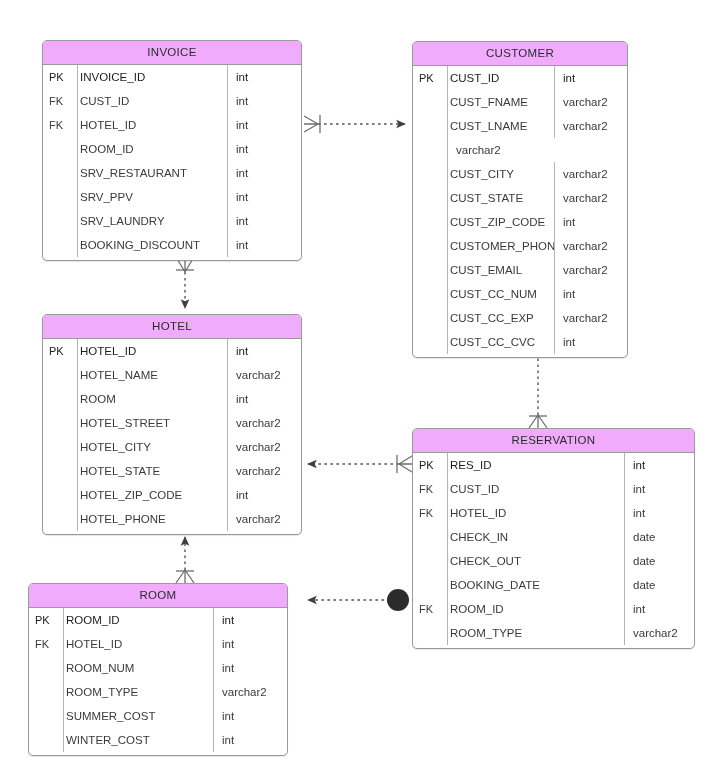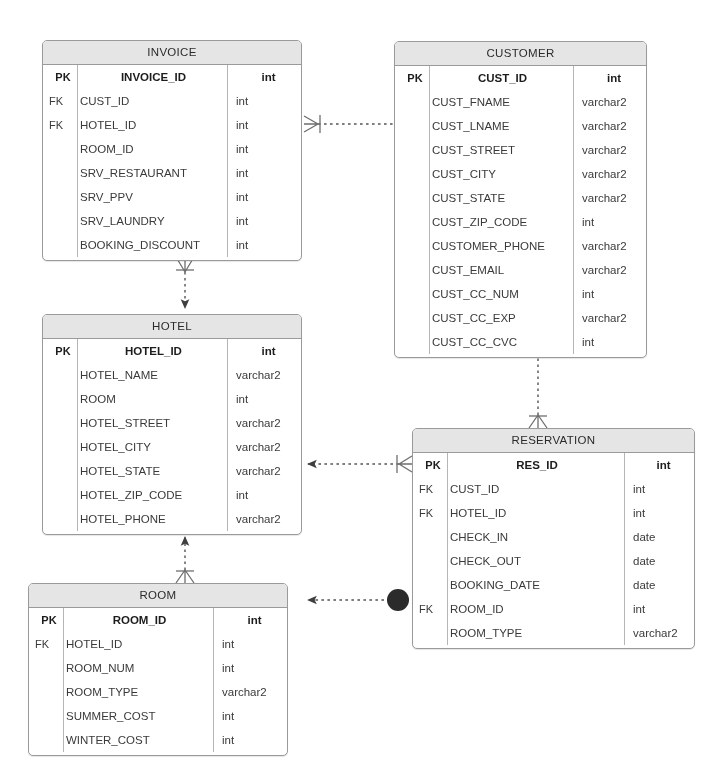--- a/index.html
+++ b/index.html
@@ -34,21 +34,21 @@
     border: 1px solid #9a9a9a;
     border-radius: 5px;
     box-shadow: 0 1px 1px rgba(0,0,0,0.10);
     overflow: hidden;
     z-index: 2;
   }
   .entity-title {
     height: 23px;
     line-height: 23px;
     text-align: center;
-    background: #e5e5e5;
+    background: #f0abfc;
     color: #2b2b2b;
     font-size: 11.5px;
     letter-spacing: 0.3px;
     border-bottom: 1px solid #9a9a9a;
     white-space: nowrap;
   }
   .attr-row {
     display: flex;
     height: 24px;
     align-items: center;
@@ -79,23 +79,22 @@
     flex: 0 0 auto;
     box-sizing: border-box;
     padding-left: 8px;
     height: 24px;
     line-height: 24px;
     border-left: 1px solid #b5b5b5;
   }
   .pk .attr-key,
   .pk .attr-name,
   .pk .attr-type {
-    font-weight: bold;
+    font-weight: normal;
     color: #1c1c1c;
-    text-align: center;
   }
   .attrs {
     padding-bottom: 3px;
   }
   
   .tw-74 .attr-type { width: 74px; flex: 0 0 74px; }
   .tw-73 .attr-type { width: 73px; flex: 0 0 73px; }
   .tw-70 .attr-type { width: 70px; flex: 0 0 70px; }
 </style>
 </head>
@@ -190,41 +189,40 @@
             <div class="attr-name">SRV_LAUNDRY</div>
             <div class="attr-type">int</div>
           </div>
           <div class="attr-row">
             <div class="attr-key"></div>
             <div class="attr-name">BOOKING_DISCOUNT</div>
             <div class="attr-type">int</div>
           </div>
         </div>
       </div>
-      <div class="entity tw-73" style="left: 394px; top: 41px; width: 253px;">
+      <div class="entity tw-73" style="left: 412px; top: 41px; width: 216px;">
         <div class="entity-title">CUSTOMER</div>
         <div class="attrs">
           <div class="attr-row pk">
             <div class="attr-key">PK</div>
             <div class="attr-name">CUST_ID</div>
             <div class="attr-type">int</div>
           </div>
           <div class="attr-row">
             <div class="attr-key"></div>
             <div class="attr-name">CUST_FNAME</div>
             <div class="attr-type">varchar2</div>
           </div>
           <div class="attr-row">
             <div class="attr-key"></div>
             <div class="attr-name">CUST_LNAME</div>
             <div class="attr-type">varchar2</div>
           </div>
           <div class="attr-row">
             <div class="attr-key"></div>
-            <div class="attr-name">CUST_STREET</div>
             <div class="attr-type">varchar2</div>
           </div>
           <div class="attr-row">
             <div class="attr-key"></div>
             <div class="attr-name">CUST_CITY</div>
             <div class="attr-type">varchar2</div>
           </div>
           <div class="attr-row">
             <div class="attr-key"></div>
             <div class="attr-name">CUST_STATE</div>

